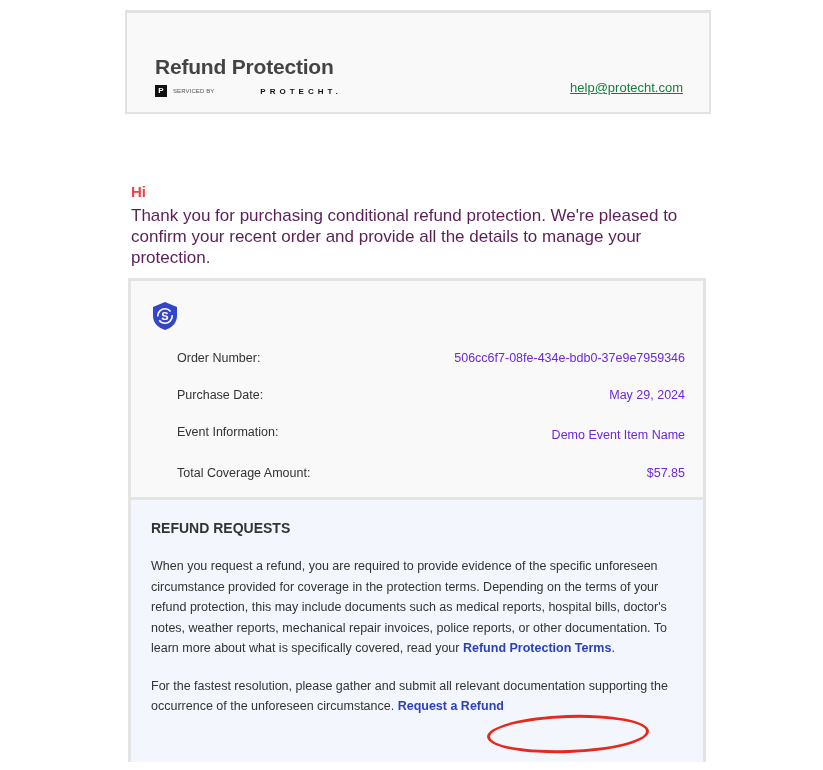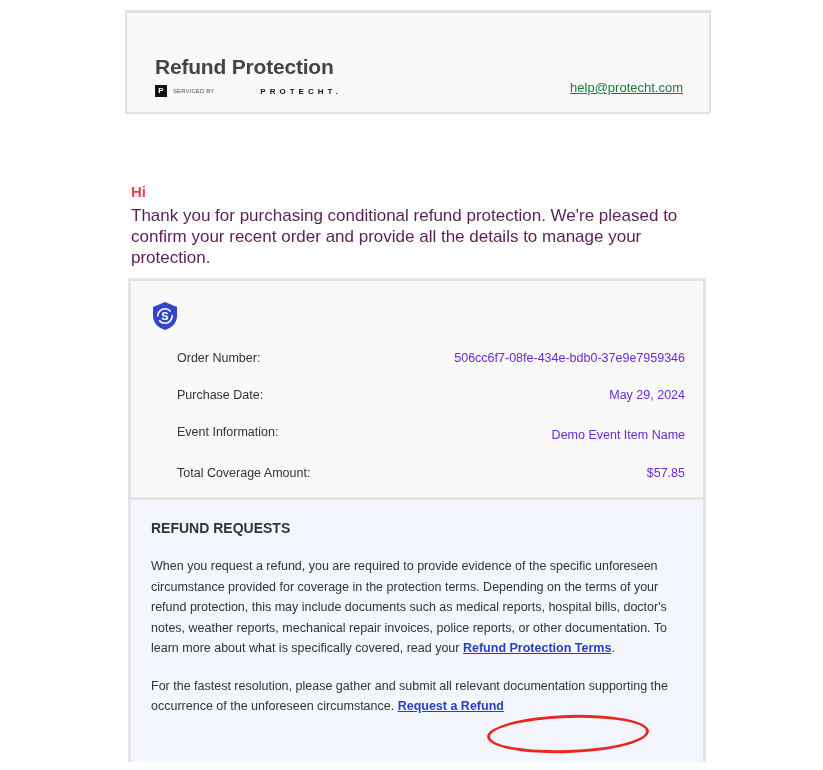--- a/index.html
+++ b/index.html
@@ -95,21 +95,21 @@
     }
     .refund-title {
       font-size: 14px; font-weight: bold; color: #333333;
       margin-top: 0;
     }
     .refund-para {
       font-size: 12.5px; line-height: 20.5px; color: #333333;
       margin-top: 20px; width: 540px;
     }
     .refund-para a, .refund-link {
-      color: #2a3fbf; font-weight: bold; text-decoration: underline;
+      color: #2a3fbf; font-weight: bold; 
     }
     .refund-para2 { margin-top: 17px; }
 
     .annot-ellipse {
       position: absolute; left: 487px; top: 715px;
       width: 162px; height: 38px;
       border: 3px solid #e8281b; border-radius: 50%;
       transform: rotate(-2deg);
       pointer-events: none;
     }

